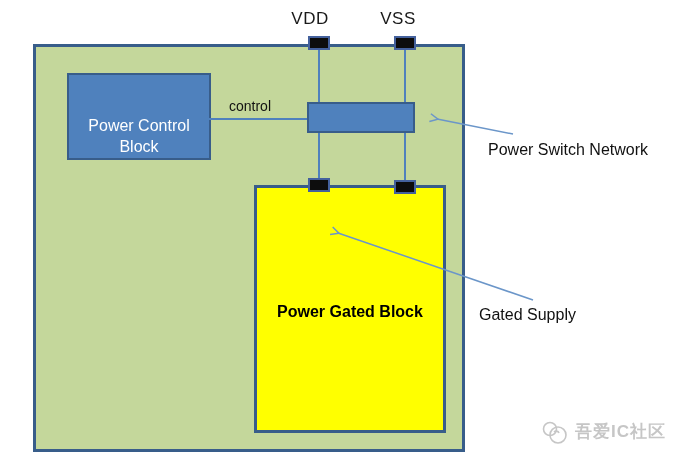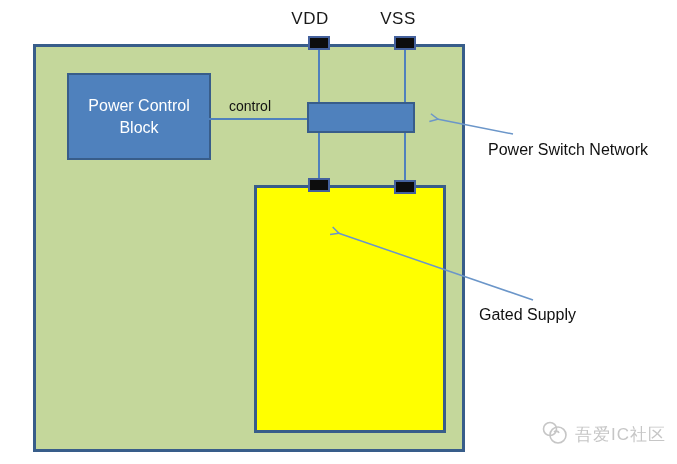--- a/index.html
+++ b/index.html
@@ -38,21 +38,21 @@
   .wire{position:absolute;width:2px;background:var(--wire_blue);}
   .wire.w-vdd-top{left:318px;top:50px;height:52px;}
   .wire.w-vss-top{left:404px;top:50px;height:52px;}
   .wire.w-vdd-mid{left:318px;top:133px;height:53px;}
   .wire.w-vss-mid{left:404px;top:133px;height:53px;}
   .wire.w-vdd-in{left:318px;top:192px;height:51px;}
   .wire.w-vss-in{left:404px;top:194px;height:51px;}
   .pcb{
     position:absolute;left:67px;top:73px;width:124px;height:83px;
     background:var(--block_blue);border:2px solid var(--border_blue);
-    display:flex;align-items:center;justify-content:center;
+    display:flex;align-items:flex-end;justify-content:center;
     color:#ffffff;font-size:16px;text-align:center;line-height:1.35;
     padding:0 8px;box-sizing:content-box;
   }
   .pcb span{display:block;width:110px;}
   .ctrl-line{position:absolute;left:195px;top:118px;width:112px;height:2px;background:var(--wire_blue);}
   .ctrl-label{position:absolute;left:210px;top:98px;width:80px;text-align:center;font-size:14px;color:#111;}
   .psn-box{
     position:absolute;left:307px;top:102px;width:104px;height:27px;
     background:var(--block_blue);border:2px solid var(--border_blue);
   }
@@ -63,22 +63,23 @@
   .pgb-label{
     position:absolute;left:254px;top:303px;width:192px;text-align:center;
     font-size:16px;font-weight:bold;color:#000;
   }
   .annot{position:absolute;font-size:16px;color:#111;white-space:nowrap;}
   .annot.psn-label{left:488px;top:141px;}
   .annot.gs-label{left:479px;top:306px;}
   .arrows{position:absolute;left:0;top:0;width:677px;height:464px;pointer-events:none;}
   .arrows path{stroke:var(--arrow_blue);stroke-width:1.5;fill:none;}
   .watermark{
-    position:absolute;left:541px;top:420px;display:flex;align-items:flex-end;gap:6px;
+    position:absolute;left:541px;top:420px;display:flex;align-items:flex-start;gap:6px;
     color:var(--watermark_gray);
+    font-weight:bold;
   }
   .watermark .wm-text{font-size:17px;letter-spacing:1px;}
   .wm-logo{width:28px;height:26px;}
   .wm-logo circle, .wm-logo path{stroke:var(--watermark_gray);fill:none;stroke-width:1.6;}
 </style>
 </head>
 <body>
 
 <div class="stage">
 
@@ -102,20 +103,21 @@
   </div>
 
   <div class="ctrl-line"></div>
   <div class="ctrl-label">control</div>
 
   <div class="psn-box"></div>
 
   <div class="pgb"></div>
   <div class="pad p3"></div>
   <div class="pad p4"></div>
+  <div class="pgb-label">Power Gated Block</div>
 
   <div class="annot gs-label">Gated Supply</div>
   <div class="annot psn-label">Power Switch Network</div>
 
   <svg class="arrows" viewBox="0 0 677 464">
     <defs>
       <marker id="ah" markerWidth="10" markerHeight="10" refX="2" refY="5" orient="auto" markerUnits="userSpaceOnUse">
         <path d="M9,1 L1,5 L9,9"></path>
       </marker>
     </defs>

